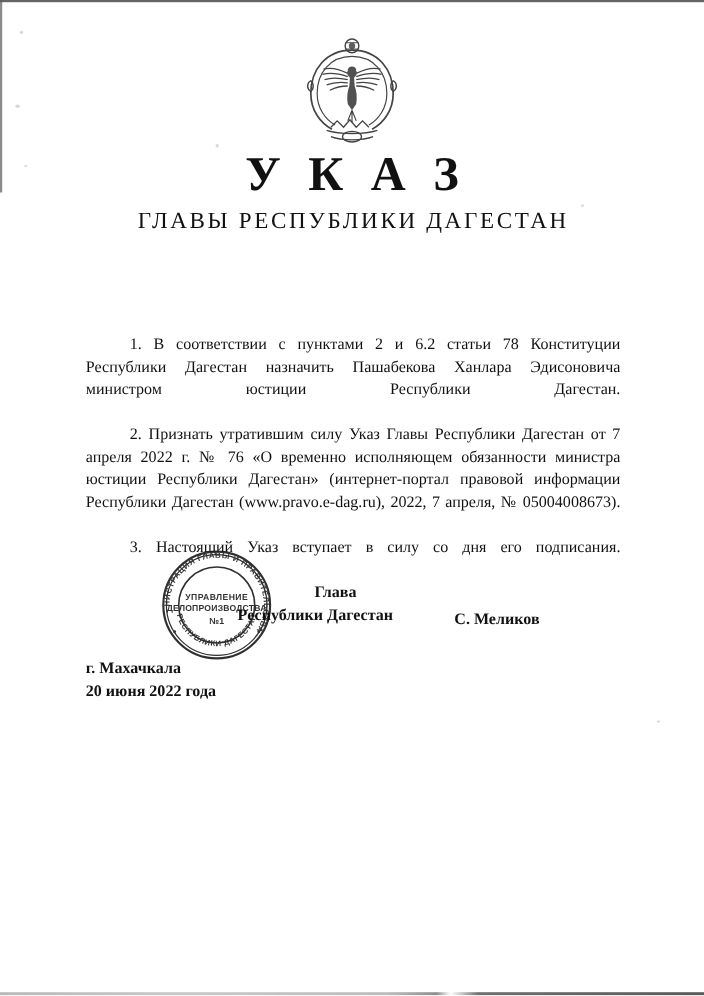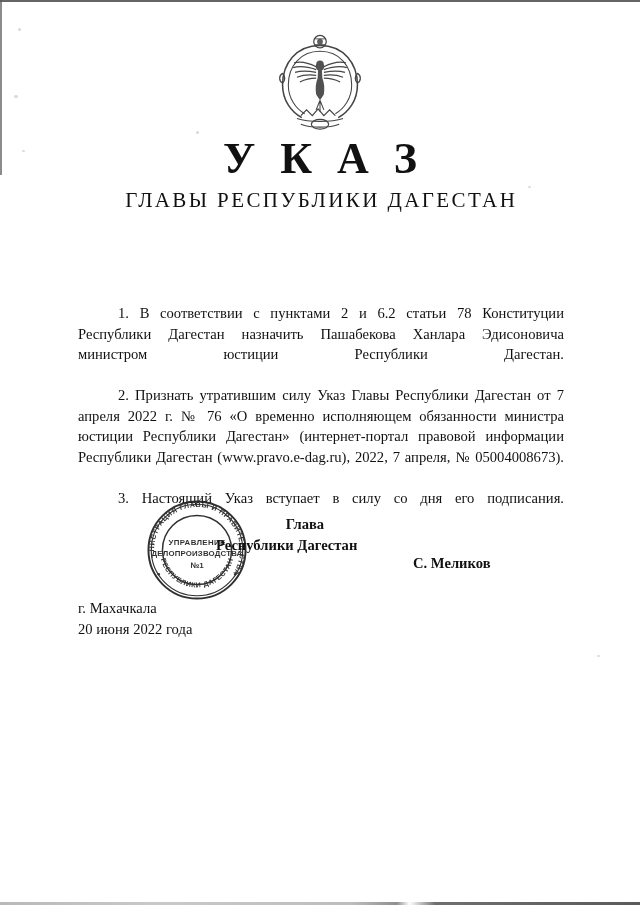--- a/index.html
+++ b/index.html
@@ -129,20 +129,21 @@
     top: 514px;
     left: 216px;
     width: 348px;
     font-size: 14.6px;
     font-weight: bold;
     line-height: 21px;
   }
   .sign-role {
     position: relative;
     width: 200px;
+    margin-top: 15px;
   }
   .sign-role .role-line1 {
     display: block;
     text-align: center;
     width: 178px;
   }
   .sign-role .role-line2 {
     display: block;
     text-align: left;
   }
@@ -163,20 +164,21 @@
     opacity: .92;
   }
 
   
   .meta-block {
     position: absolute;
     top: 598px;
     left: 78px;
     font-size: 14.6px;
     line-height: 20.5px;
+    font-weight: bold;
   }
   .meta-line {
     display: block;
     white-space: nowrap;
   }
 </style>
 </head>
 <body>
 
 <div class="page">

